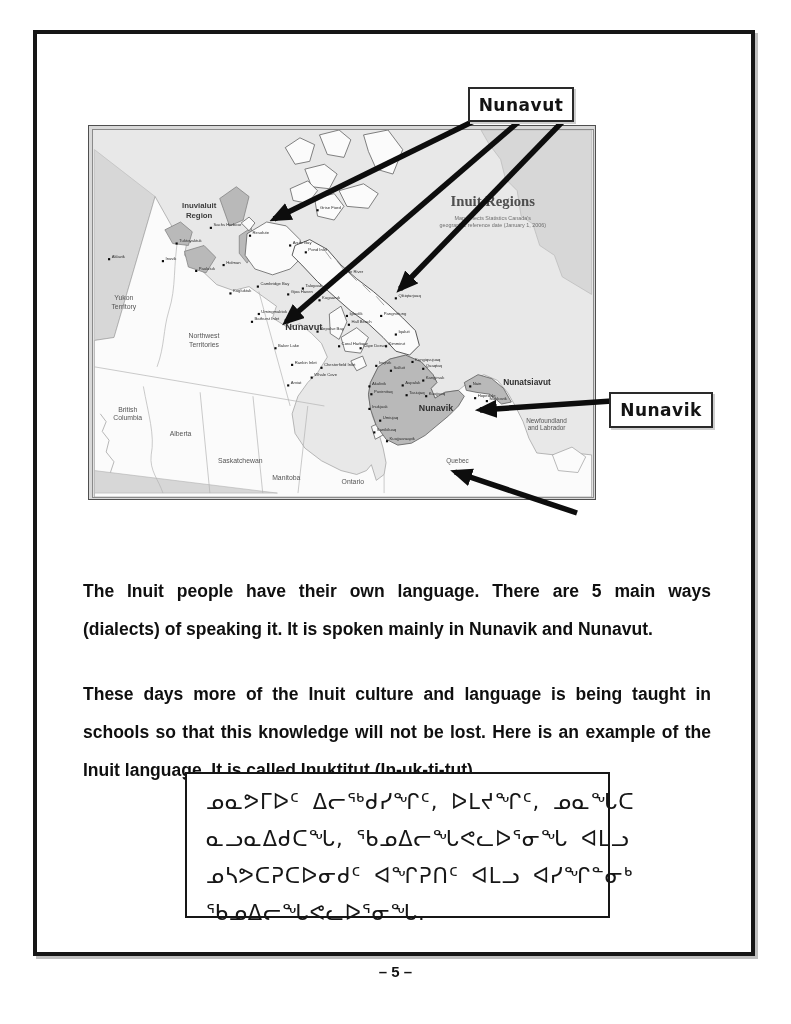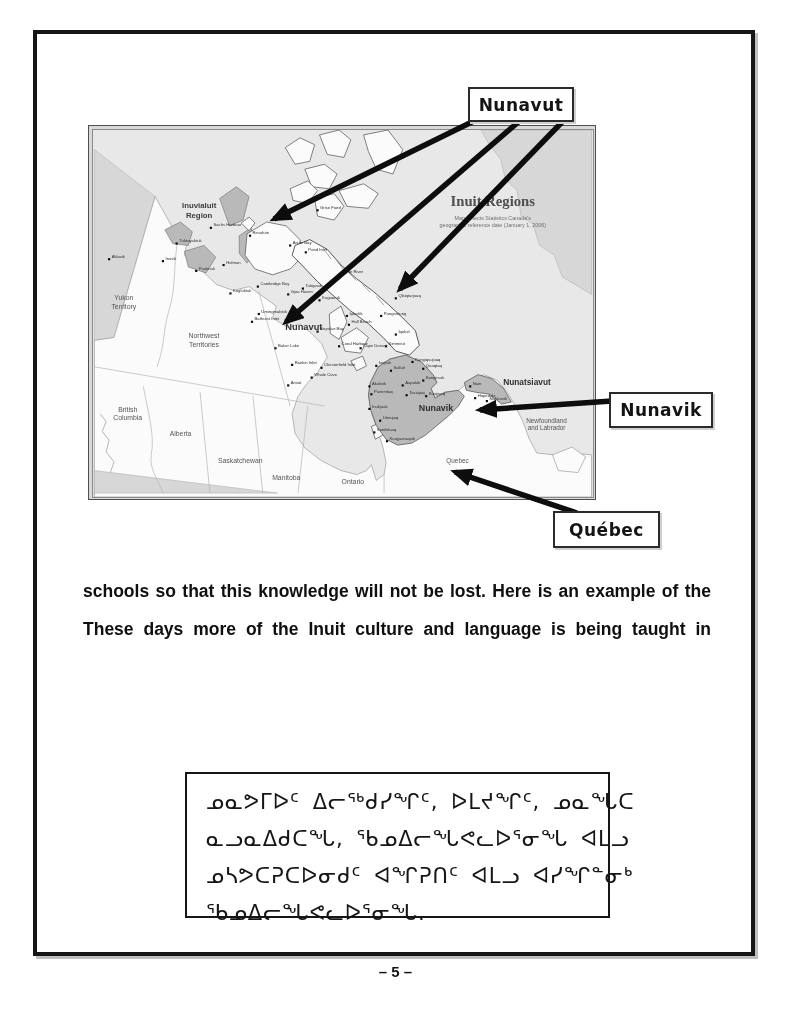--- a/index.html
+++ b/index.html
@@ -246,26 +246,30 @@
       <line x1="480" y1="118" x2="274" y2="219" marker-end="url(#ah)"></line>
       <line x1="523" y1="118" x2="286" y2="322" marker-end="url(#ah)"></line>
       <line x1="566" y1="118" x2="400" y2="289" marker-end="url(#ah)"></line>
       <line x1="612" y1="401" x2="480" y2="410" marker-end="url(#ah)"></line>
       <line x1="577" y1="513" x2="455" y2="472" marker-end="url(#ah)"></line>
     </g>
   </svg>
 
   <div class="callout" id="co-nunavut">Nunavut</div>
   <div class="callout" id="co-nunavik">Nunavik</div>
-  <div class="callout" id="co-quebec">Québec</div>
 
   <div class="paras" id="paragraphs">
       <div class="para">
+        <div class="pline">The Inuit people have their own language. There are 5 main ways</div>
+        <div class="pline last">(dialects) of speaking it. It is spoken mainly in Nunavik and Nunavut.</div>
+      </div>
+      <div class="para">
+        <div class="pline">These days more of the Inuit culture and language is being taught in</div>
         <div class="pline">schools so that this knowledge will not be lost. Here is an example of the</div>
-        <div class="pline">These days more of the Inuit culture and language is being taught in</div>
+        <div class="pline last">Inuit language. It is called Inuktitut (In-uk-ti-tut).</div>
       </div>
     </div>
 
   <div class="syl-box" id="syllabics-box">
       <div class="syl-line">ᓄᓇᕗᒥᐅᑦ ᐃᓕᖅᑯᓯᖏᑦ, ᐅᒪᔪᖏᑦ, ᓄᓇᖓᑕ</div>
       <div class="syl-line">ᓇᓗᓇᐃᑯᑕᖓ, ᖃᓄᐃᓕᖓᕙᓚᐅᕐᓂᖓ ᐊᒪᓗ</div>
       <div class="syl-line">ᓄᓴᕗᑕᕈᑕᐅᓂᑯᑦ ᐊᖏᕈᑎᑦ ᐊᒪᓗ ᐊᓯᖏᓐᓂᒃ</div>
       <div class="syl-line">ᖃᓄᐃᓕᖓᕙᓚᐅᕐᓂᖓ.</div>
     </div>
 

